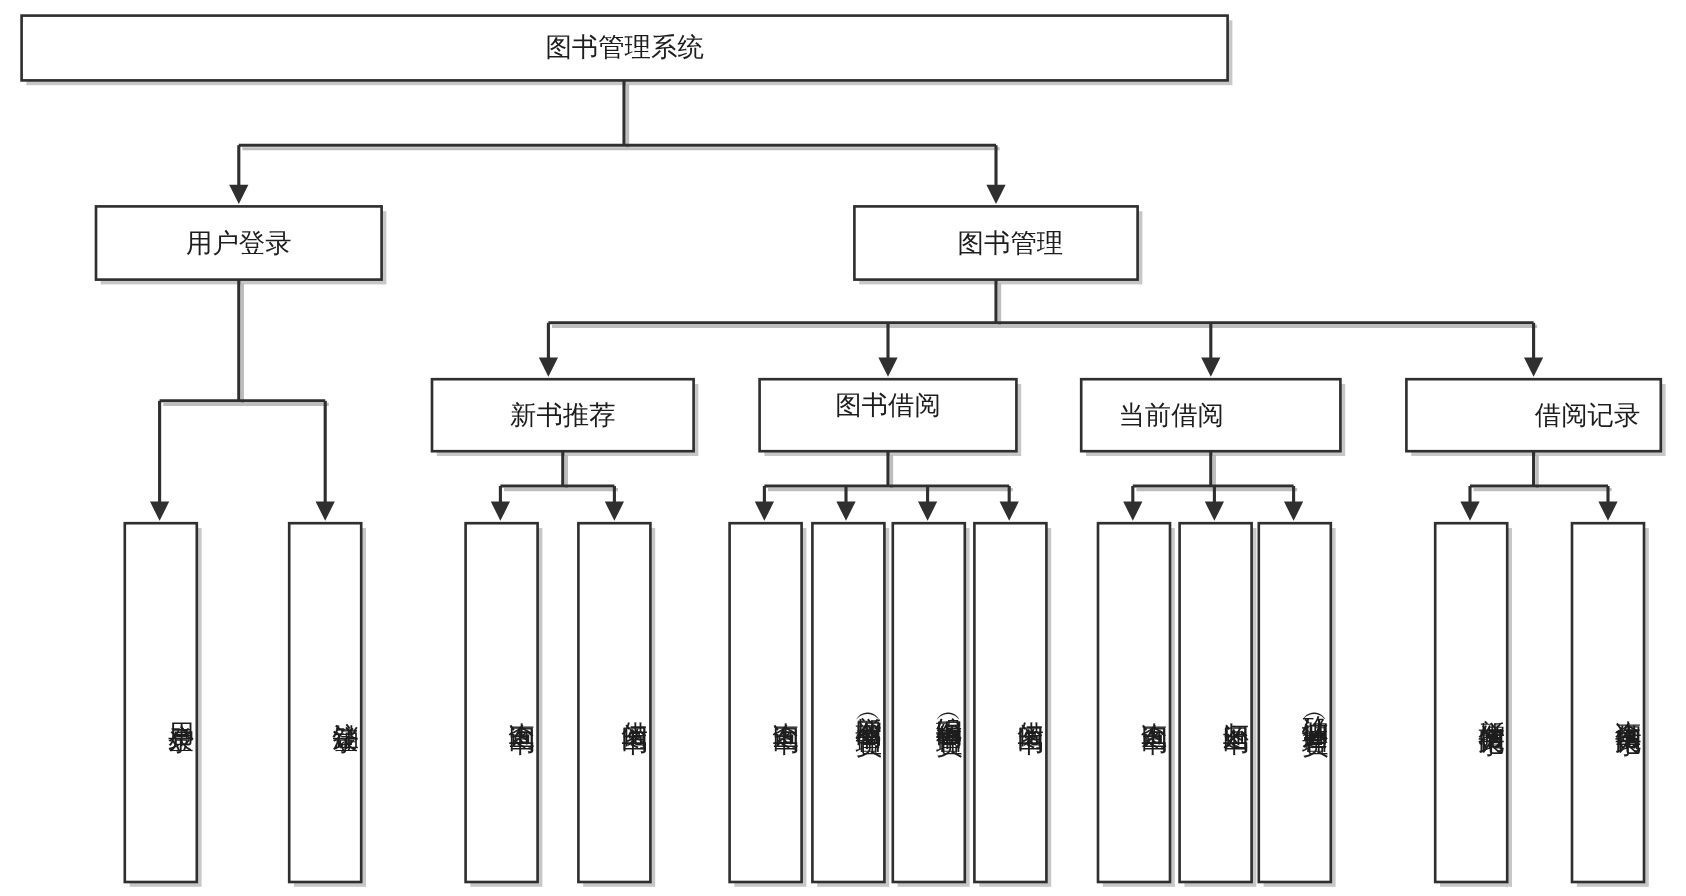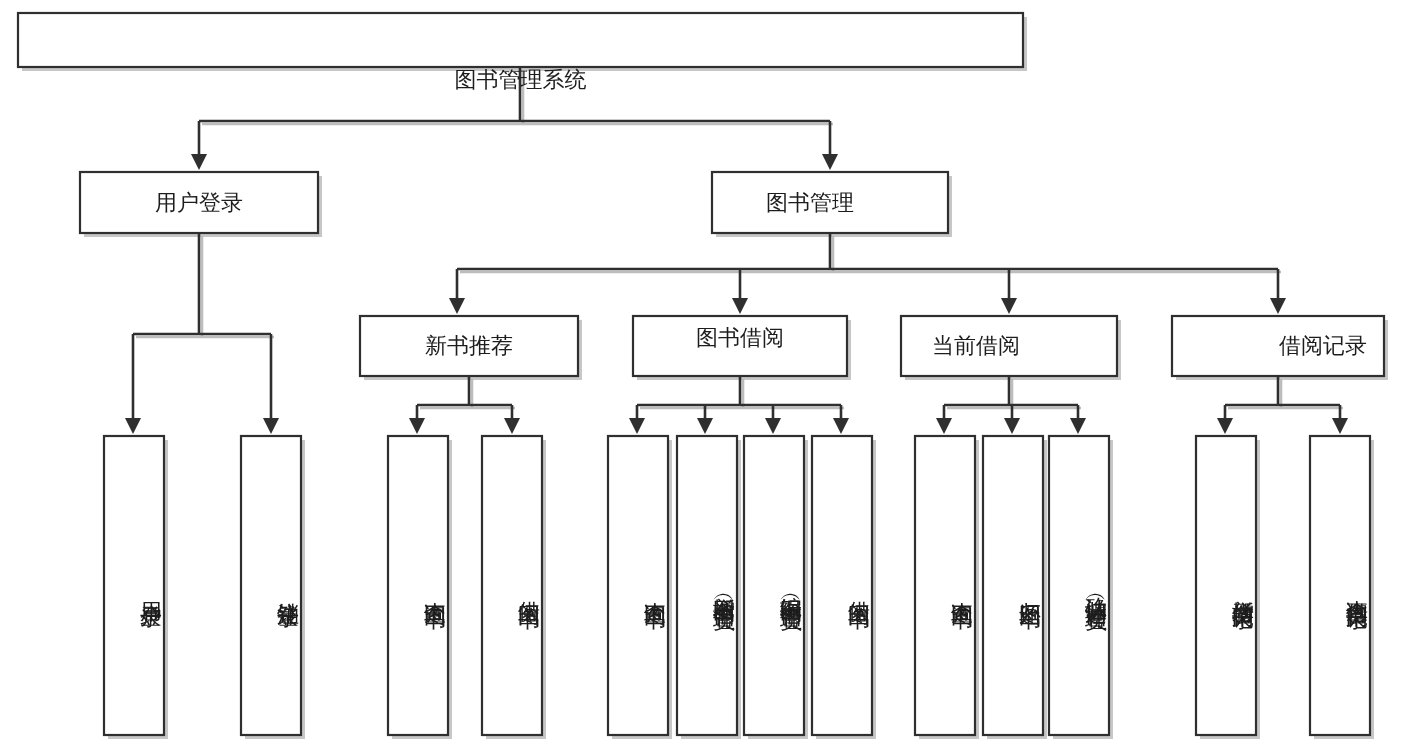--- a/index.html
+++ b/index.html
@@ -217,23 +217,23 @@
         <rect x="744" y="436" width="60" height="299" class="node-box"></rect>
         <rect x="812" y="436" width="60" height="299" class="node-box"></rect>
         <rect x="915" y="436" width="60" height="299" class="node-box"></rect>
         <rect x="983" y="436" width="60" height="299" class="node-box"></rect>
         <rect x="1049" y="436" width="60" height="299" class="node-box"></rect>
         <rect x="1196" y="436" width="60" height="299" class="node-box"></rect>
         <rect x="1310" y="436" width="60" height="299" class="node-box"></rect>
       </g>
   </svg>
   <div id="label-layer">
-      <div class="hlabel-wrap" style="left: 18px; top: 13px; width: 1005px; height: 54px; margin-top: 40px;">图书管理系统</div>
+      <div class="hlabel-wrap" style="left: 18px; top: 13px; width: 1005px; height: 54px;">图书管理系统</div>
       <div class="hlabel-wrap" style="left: 80px; top: 172px; width: 238px; height: 61px;">用户登录</div>
-      <div class="hlabel-wrap" style="left: 692px; top: 172px; width: 236px; height: 61px;">图书管理</div>
+      <div class="hlabel-wrap" style="left: 724px; top: 172px; width: 236px; height: 61px;">图书管理</div>
       <div class="hlabel-wrap" style="left: 360px; top: 316px; width: 218px; height: 60px;">新书推荐</div>
       <div class="hlabel-wrap" style="left: 633px; top: 316px; width: 214px; height: 43px;">图书借阅</div>
       <div class="hlabel-wrap" style="left: 868px; top: 316px; width: 216px; height: 60px;">当前借阅</div>
       <div class="hlabel-wrap" style="left: 1217px; top: 316px; width: 188px; height: 60px; margin-left: 12px;">借阅记录</div>
       <div class="vlabel-wrap" style="left: 104px; top: 448px; width: 60px; height: 279px;">用户登录</div>
       <div class="vlabel-wrap" style="left: 241px; top: 448px; width: 60px; height: 279px;">注销登录</div>
       <div class="vlabel-wrap" style="left: 388px; top: 448px; width: 60px; height: 279px;">查询图书</div>
       <div class="vlabel-wrap" style="left: 482px; top: 448px; width: 60px; height: 279px;">借阅图书</div>
       <div class="vlabel-wrap" style="left: 608px; top: 448px; width: 60px; height: 279px;">查询图书</div>
       <div class="vlabel-wrap" style="left: 677px; top: 448px; width: 60px; height: 279px;">新增图书（管理员）</div>

